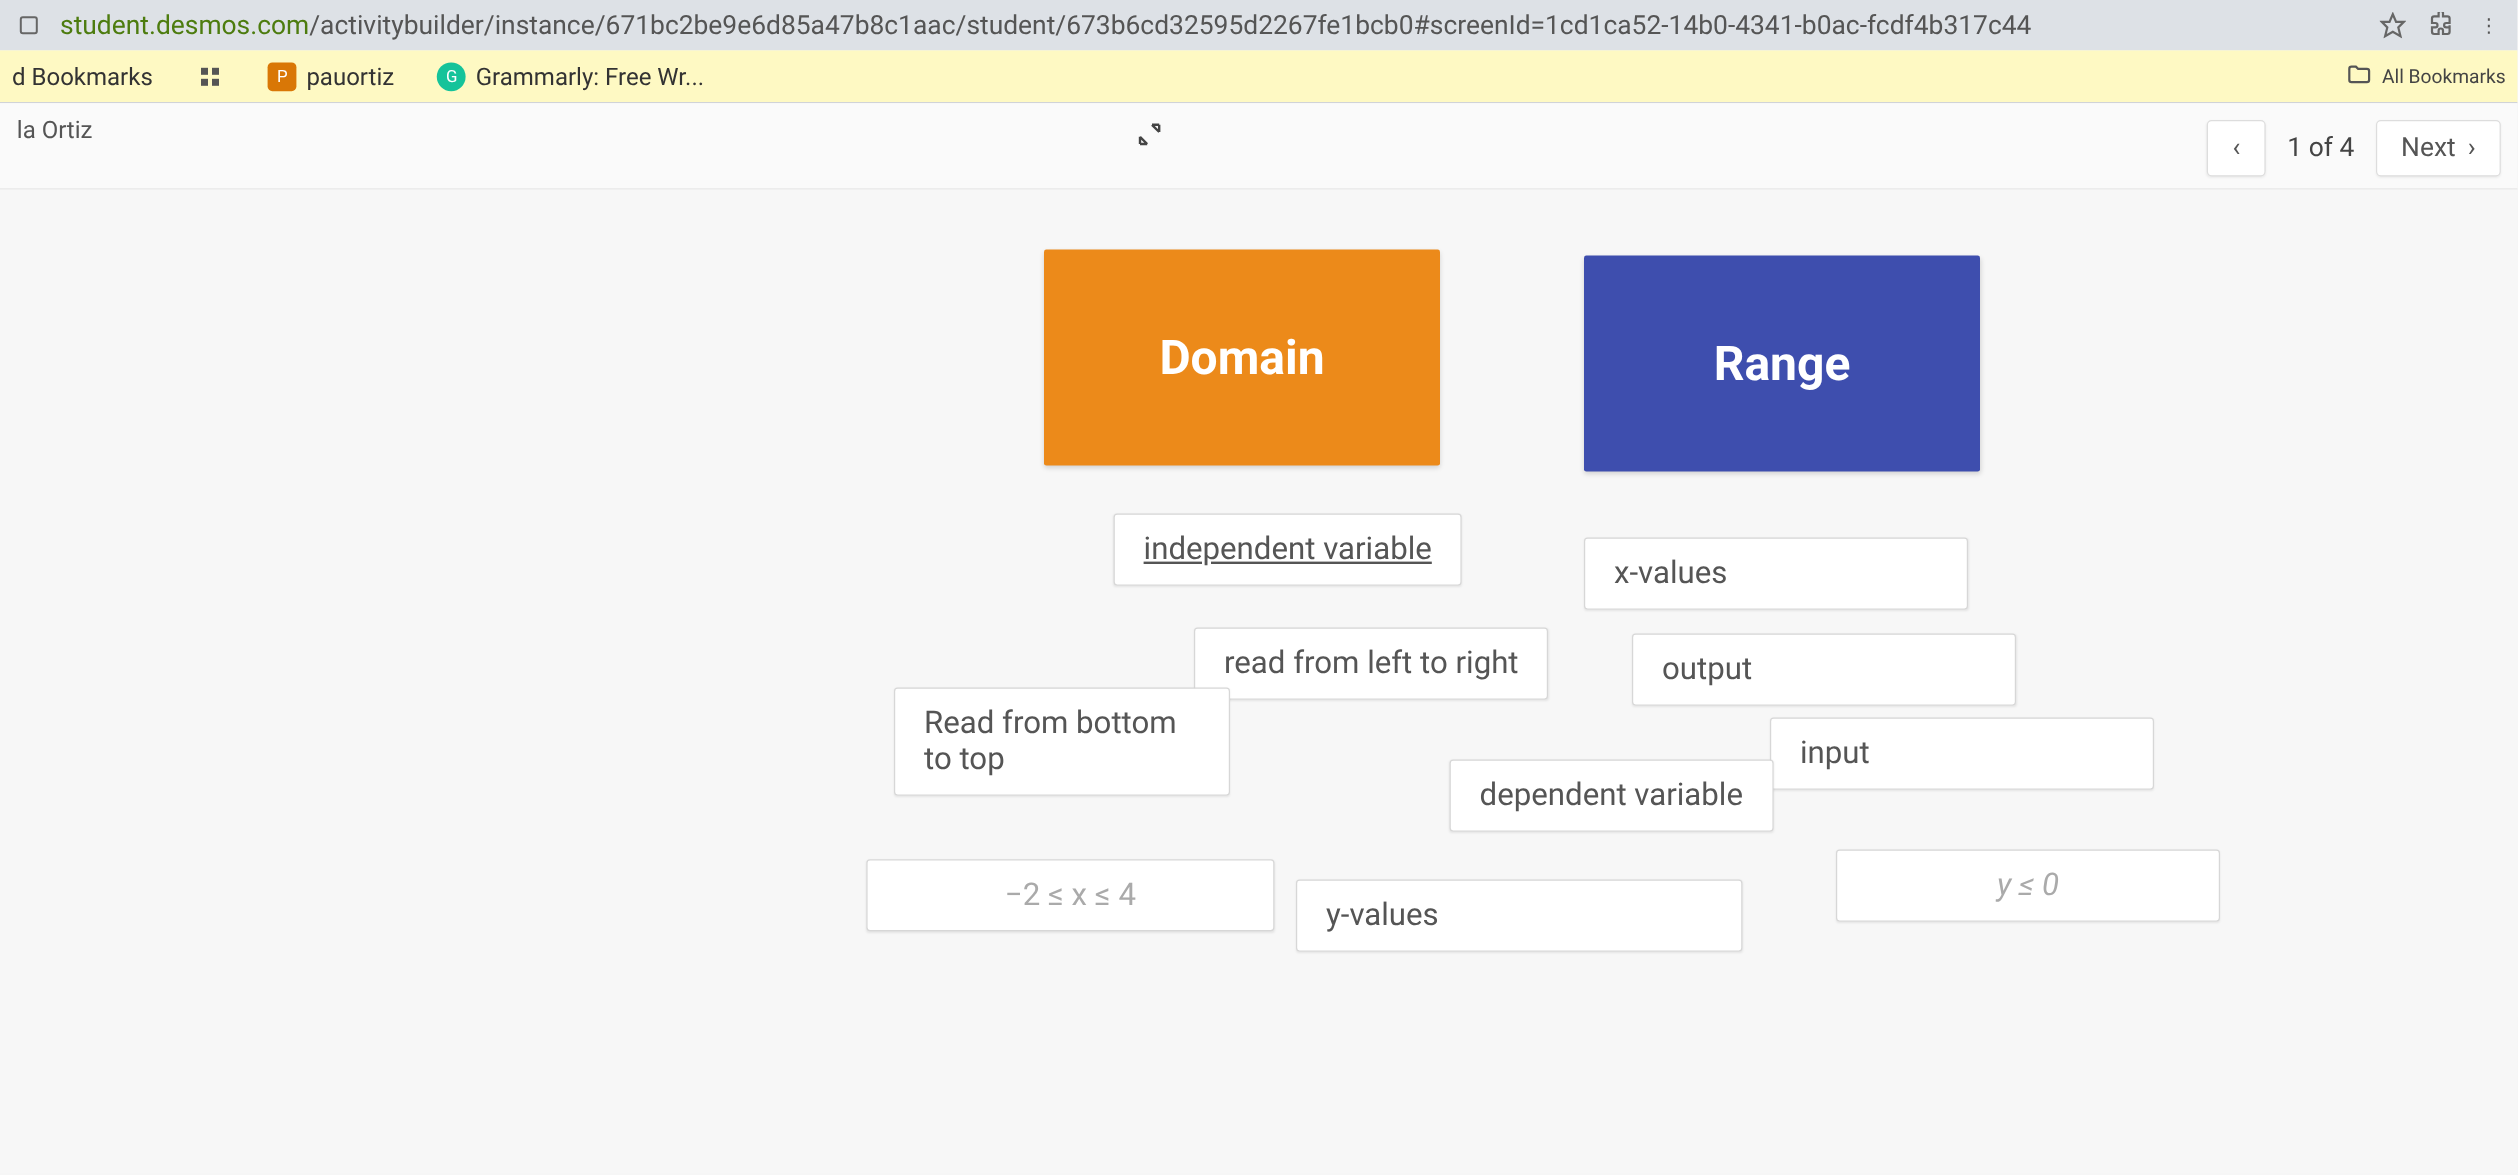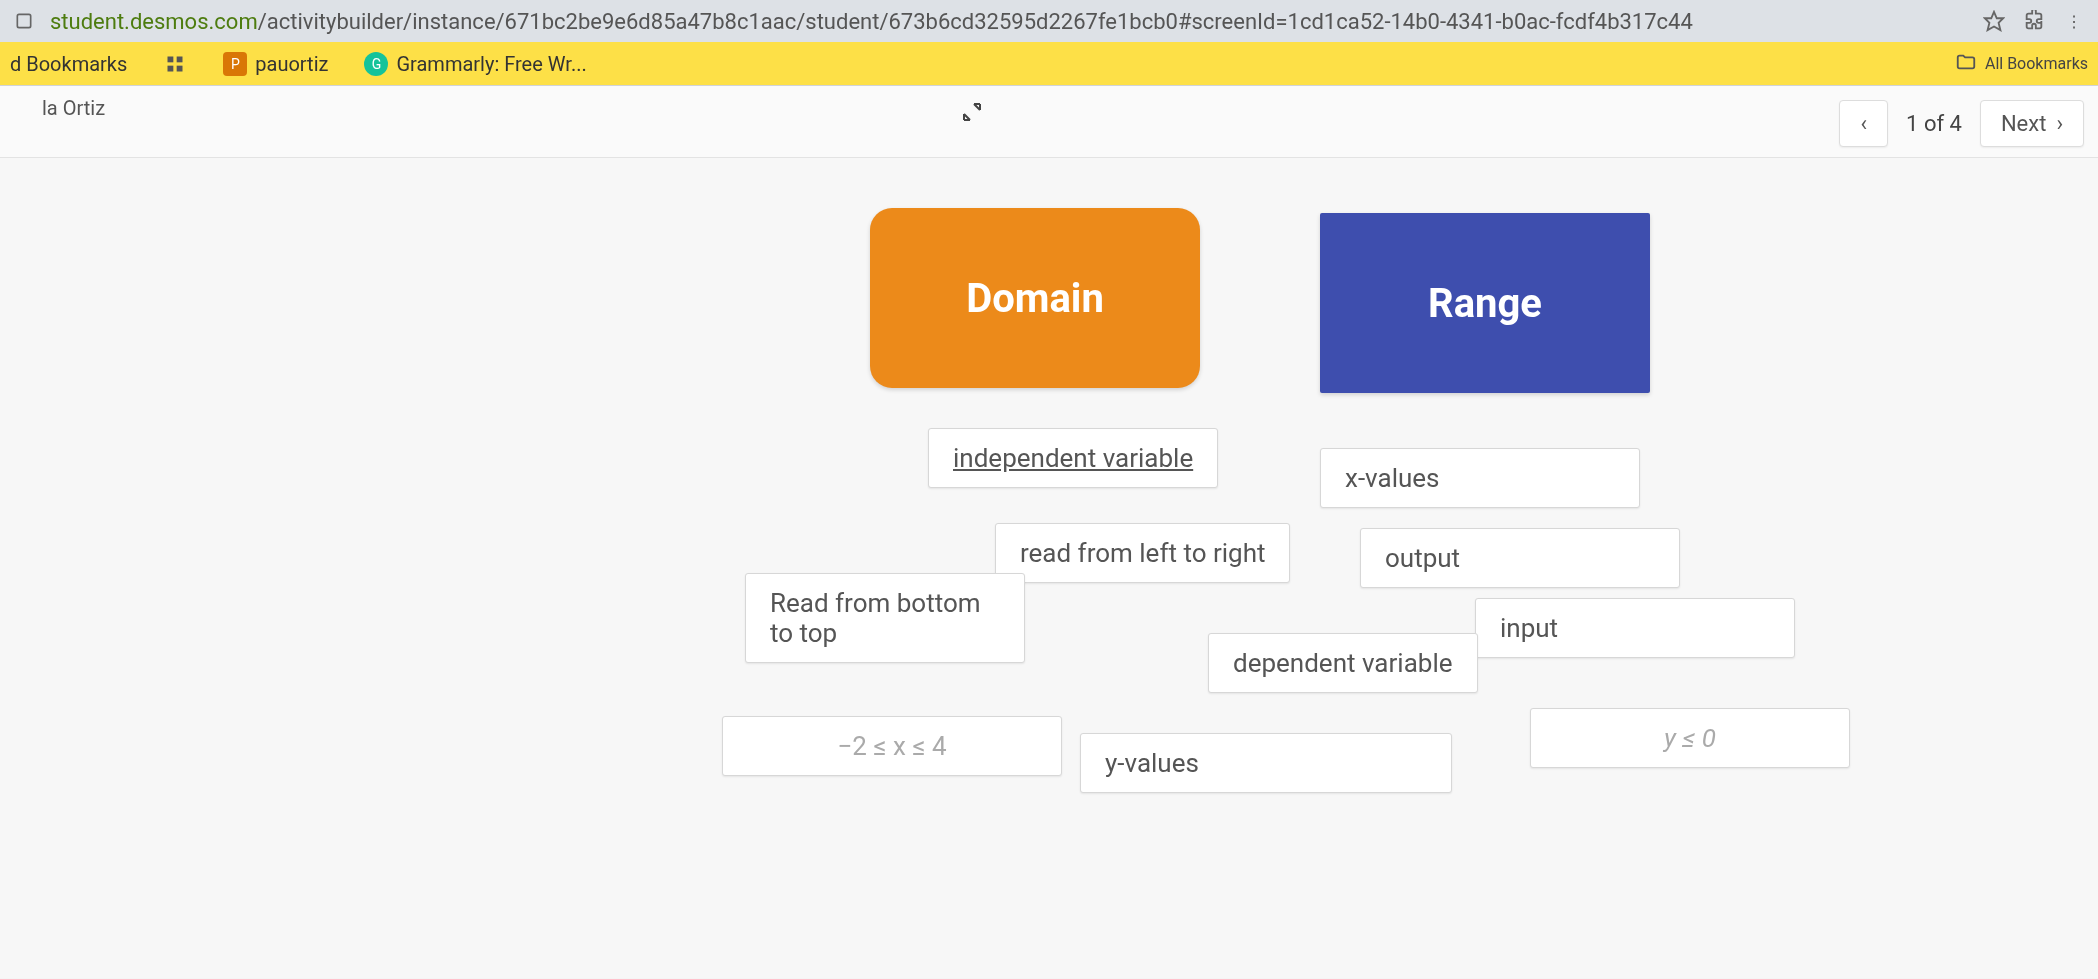--- a/index.html
+++ b/index.html
@@ -27,21 +27,21 @@
       overflow: hidden;
     }
     .url-dark { color: #4d7c0f; }
     .chrome-icon {
       width: 28px; height: 28px;
       display: inline-flex; align-items: center; justify-content: center;
       color: #555;
     }
     
     .bookmarks-bar {
-      background: #fde047;
+      background: #fef9c3;
       height: 44px;
       display: flex;
       align-items: center;
       padding: 0 10px;
       gap: 36px;
       border-bottom: 1px solid #d0d3d8;
     }
     .bm-item {
       display: flex; align-items: center; gap: 8px;
       color: #333; font-size: 20px;
@@ -56,21 +56,21 @@
     .activity-header {
       background: #fafafa;
       padding: 10px 14px;
       border-bottom: 1px solid #e3e3e3;
       display: flex;
       align-items: flex-start;
       justify-content: space-between;
     }
     .activity-left { display:flex; flex-direction:column; gap:4px;}
     .activity-title { font-size: 30px; color: #333; font-weight: 500; }
-    .activity-user { font-size: 20px; color: #555; margin-left: 28px; }
+    .activity-user { font-size: 20px; color: #555; }
     .activity-center { flex:1; display:flex; justify-content:center; }
     .fullscreen-icon { font-size: 20px; color:#444; margin-top:4px;}
     .activity-right { display:flex; align-items:center; gap:18px; margin-top:4px;}
     .nav-btn {
       background:#fff; border:1px solid #ddd; border-radius:4px;
       padding:10px 20px; font-size:22px; color:#555;
       display:flex; align-items:center; gap:10px;
       box-shadow: 0 1px 2px rgba(0,0,0,0.06);
     }
     .nav-text { font-size:22px; color:#444; }
@@ -81,21 +81,21 @@
       height: 820px;
     }
     .big-card {
       position:absolute;
       width: 330px; height: 180px;
       display:flex;align-items:center;justify-content:center;
       color:#fff; font-size:40px; font-weight:700;
       border-radius:2px;
       box-shadow: 0 2px 4px rgba(0,0,0,0.15);
     }
-    .big-orange { background:#ec8a1a; left: 870px; top: 50px; border-radius: 22px; }
+    .big-orange { background:#ec8a1a; left: 870px; top: 50px; }
     .big-blue { background:#3e4eae; left: 1320px; top: 55px; width:330px; }
     .small-card {
       position:absolute;
       background:#fff; border:1px solid #d7d7d7;
       padding: 14px 24px; font-size:26px; color:#555;
       border-radius:3px;
       box-shadow: 0 1px 2px rgba(0,0,0,0.08);
     }
     
     .c-indep   { left: 928px; top: 270px; text-decoration: underline; }

